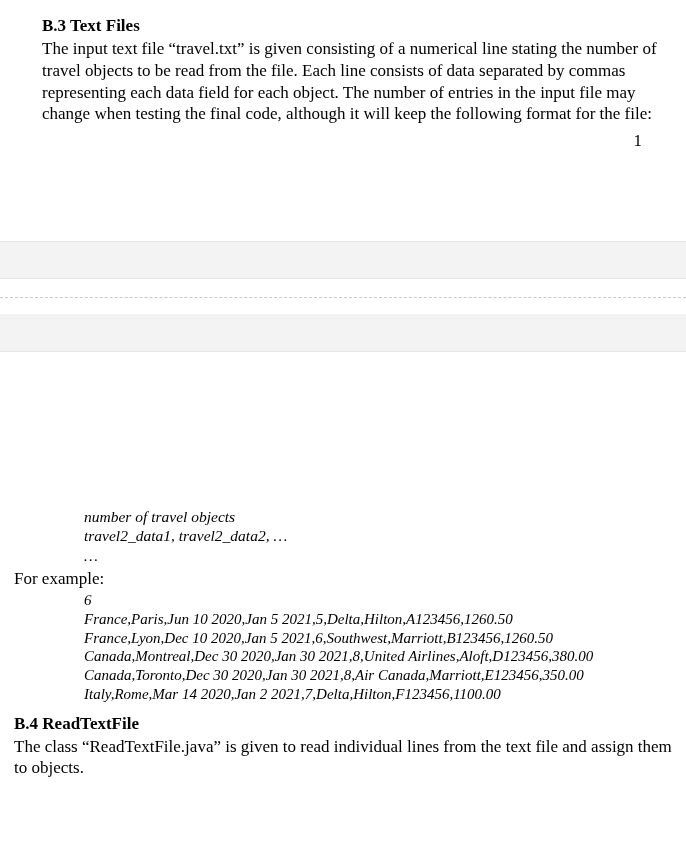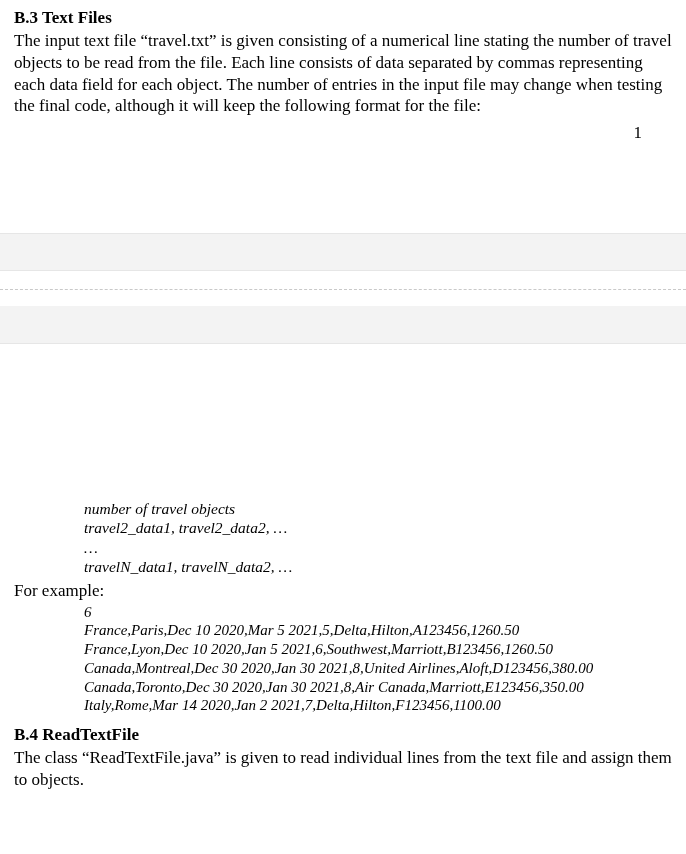--- a/index.html
+++ b/index.html
@@ -5,21 +5,22 @@
   * { box-sizing: border-box; }
   body {
     margin: 0;
     padding: 0;
     width: 686px;
     font-family: "Times New Roman", Times, serif;
     color: #000;
     background: #fff;
   }
   .page-top {
-    padding: 8px 14px 0 14px;
+    padding: 16px 14px 0 14px;
+    margin-left: 28px;
   }
   .section-heading {
     font-weight: bold;
     font-size: 17px;
     margin: 0 0 2px 0;
   }
   .body-text {
     font-size: 17px;
     line-height: 1.28;
     margin: 0 0 6px 0;
@@ -86,28 +87,27 @@
 <div class="gap-band"></div>
 <div class="dashed-sep"></div>
 <div class="gap-band2"></div>
 
 <div class="lower">
 
   <div class="format-block">
     <div>number of travel objects</div>
     <div>travel2_data1, travel2_data2, …</div>
     <div>…</div>
-    <div>travelN_data1, travelN_data2, …</div>
   </div>
 
   <div class="for-example">For example:</div>
 
   <div class="example-block">
     <div>6</div>
-    <div>France,Paris,Dec 10 2020,Mar 5 2021,5,Delta,Hilton,A123456,1260.50</div>
+    <div>France,Paris,Jun 10 2020,Jan 5 2021,5,Delta,Hilton,A123456,1260.50</div>
     <div>France,Lyon,Dec 10 2020,Jan 5 2021,6,Southwest,Marriott,B123456,1260.50</div>
     <div>Canada,Montreal,Dec 30 2020,Jan 30 2021,8,United Airlines,Aloft,D123456,380.00</div>
     <div>Canada,Toronto,Dec 30 2020,Jan 30 2021,8,Air Canada,Marriott,E123456,350.00</div>
     <div>Italy,Rome,Mar 14 2020,Jan 2 2021,7,Delta,Hilton,F123456,1100.00</div>
   </div>
 
   <div class="sub-heading">B.4 ReadTextFile</div>
   <div class="body-text">The class “ReadTextFile.java” is given to read individual lines from the text file and assign them to objects.</div>
 
 </div>

